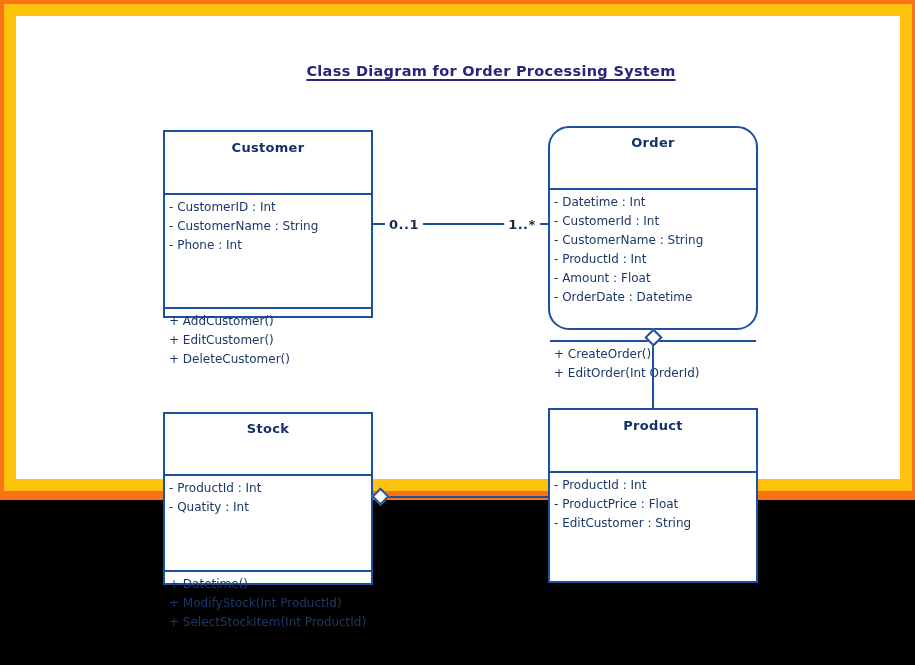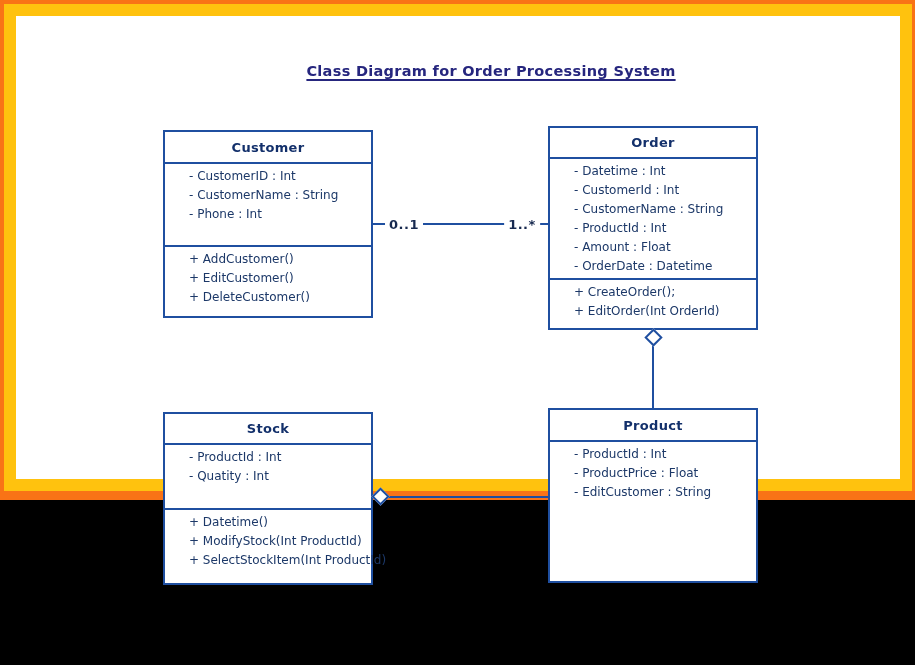--- a/index.html
+++ b/index.html
@@ -54,33 +54,34 @@
     align-items: center;
     justify-content: center;
     font-size: 13px;
     font-weight: bold;
     color: #13306B;
     letter-spacing: 0.3px;
   }
   .uml-section {
     box-sizing: border-box;
     border-top: 2px solid #1F4FA0;
-    padding: 3px 6px 0 24px;
+    padding: 3px 6px 0 4px;
+    margin-top: 31px;
   }
   .member {
     font-size: 12px;
     line-height: 19px;
     color: #1C3868;
     white-space: nowrap;
   }
   
   .box-customer { left: 163px; top: 130px; width: 210px; height: 188px; }
   .box-customer .uml-title   { height: 30px; }
   .box-customer .sec-attrs   { height: 83px; }
-  .box-order    { left: 548px; top: 126px; width: 210px; height: 204px; }
+  .box-order    { left: 548px; top: 126px; width: 210px; height: 204px; border-radius: 21px; }
   .box-order .uml-title      { height: 29px; }
   .box-order .sec-attrs      { height: 121px; }
   .box-stock    { left: 163px; top: 412px; width: 210px; height: 173px; }
   .box-stock .uml-title      { height: 29px; }
   .box-stock .sec-attrs      { height: 65px; }
   .box-product  { left: 548px; top: 408px; width: 210px; height: 175px; }
   .box-product .uml-title    { height: 30px; }
   .box-product .sec-attrs    { height: 63px; }
   
   .h-line, .v-line {

